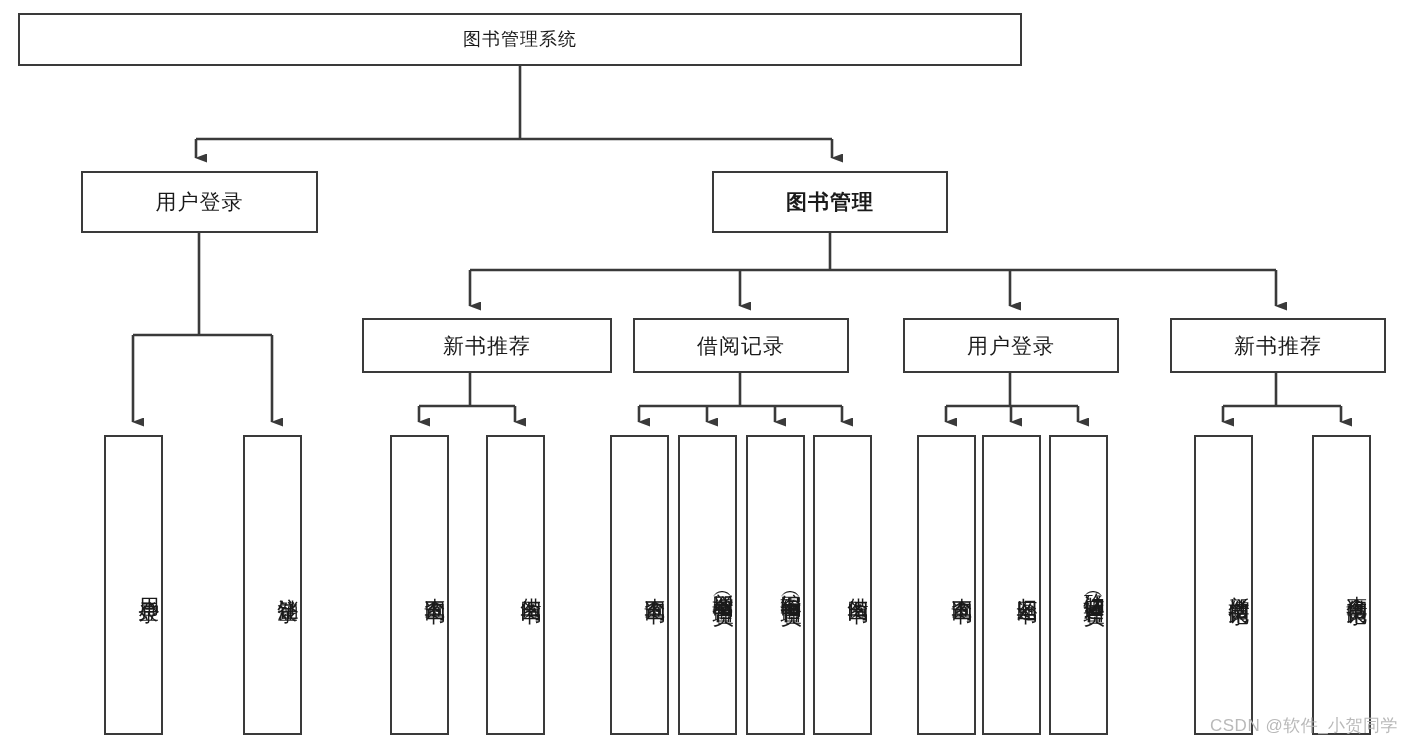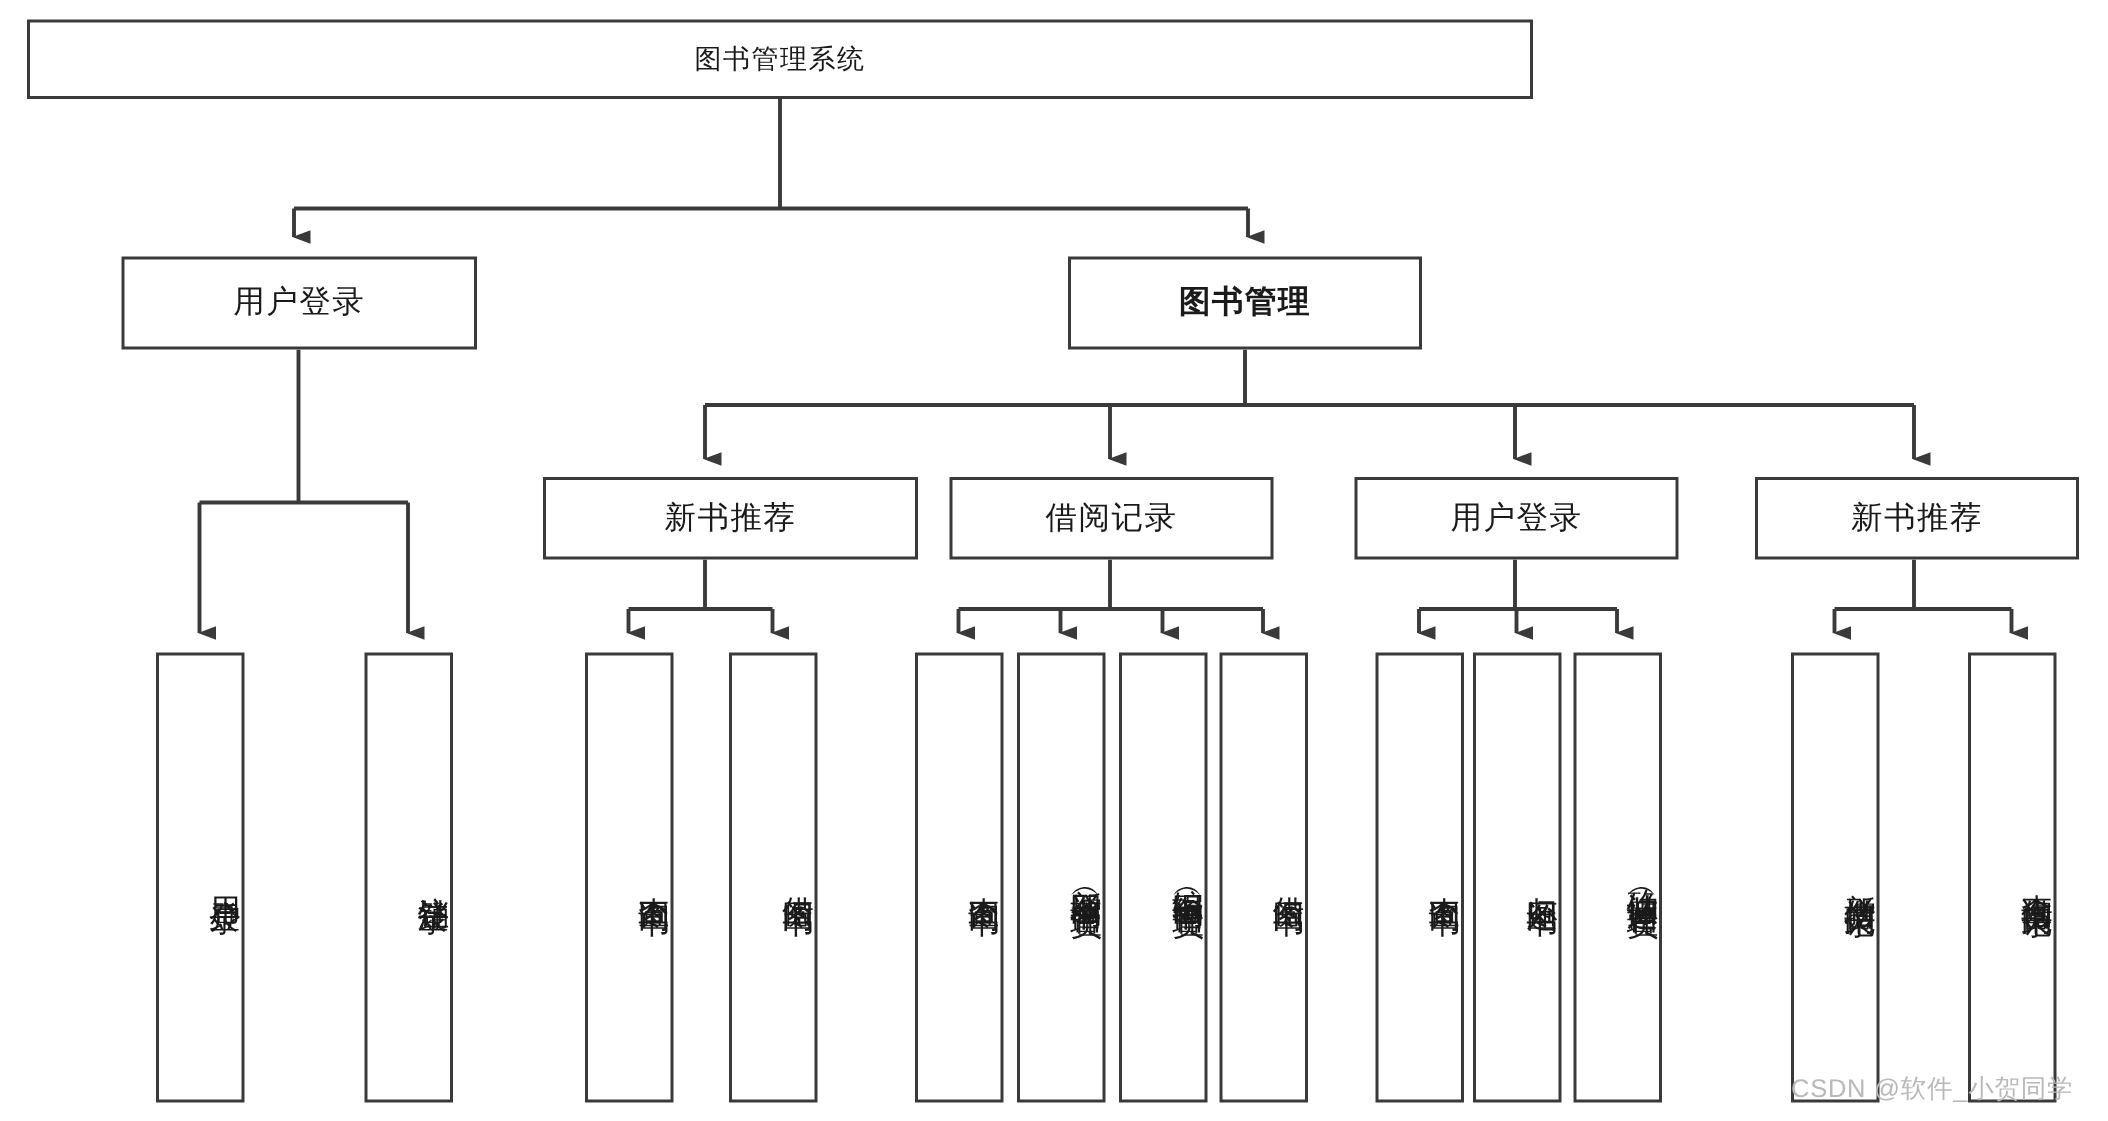--- a/index.html
+++ b/index.html
@@ -60,20 +60,21 @@
   }
   .watermark {
     position: absolute;
     left: 1194px;
     top: 714px;
     font-size: 17px;
     color: #b9b9b9;
     white-space: nowrap;
     letter-spacing: 0.5px;
     font-family: "Liberation Sans", "DejaVu Sans", sans-serif;
+    padding-left: 16px;
   }
 </style>
 </head>
 <body>
 
 <div id="canvas">
 
   <svg class="wires" viewBox="0 0 1405 747" xmlns="http://www.w3.org/2000/svg">
     <defs>
       <marker id="arw" markerWidth="10" markerHeight="12" refX="4.5" refY="11" orient="auto" markerUnits="userSpaceOnUse">

